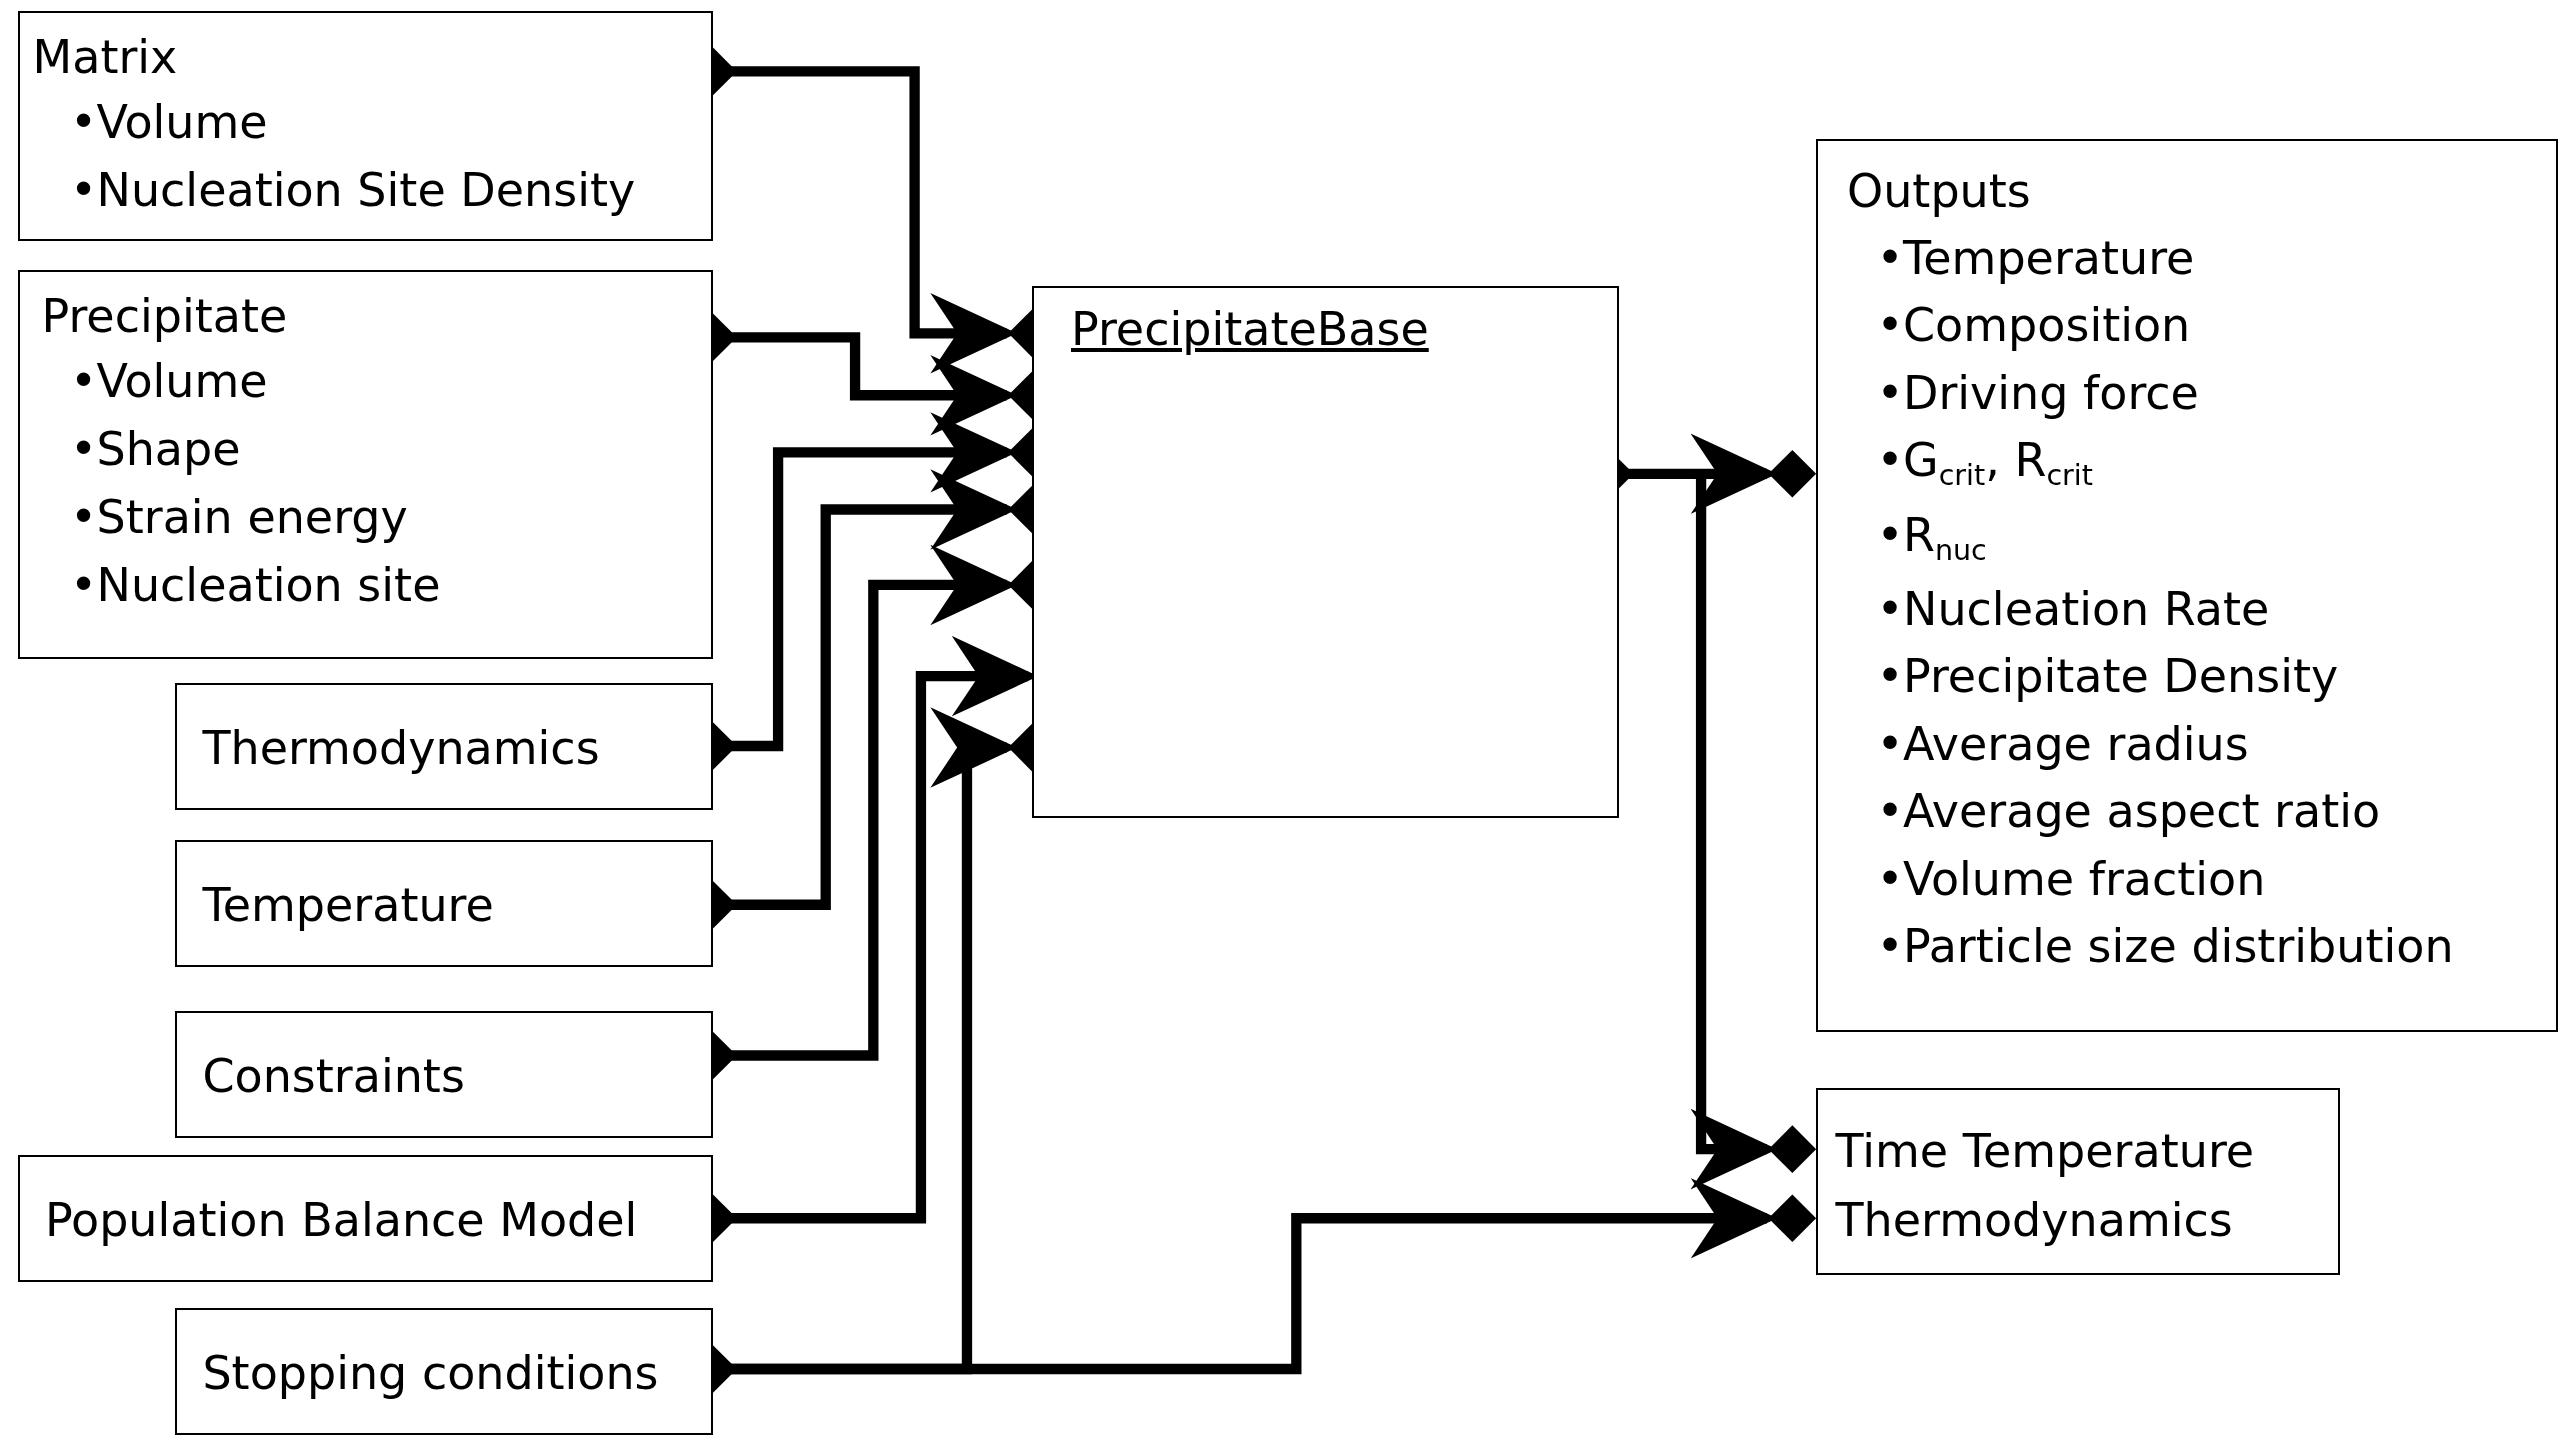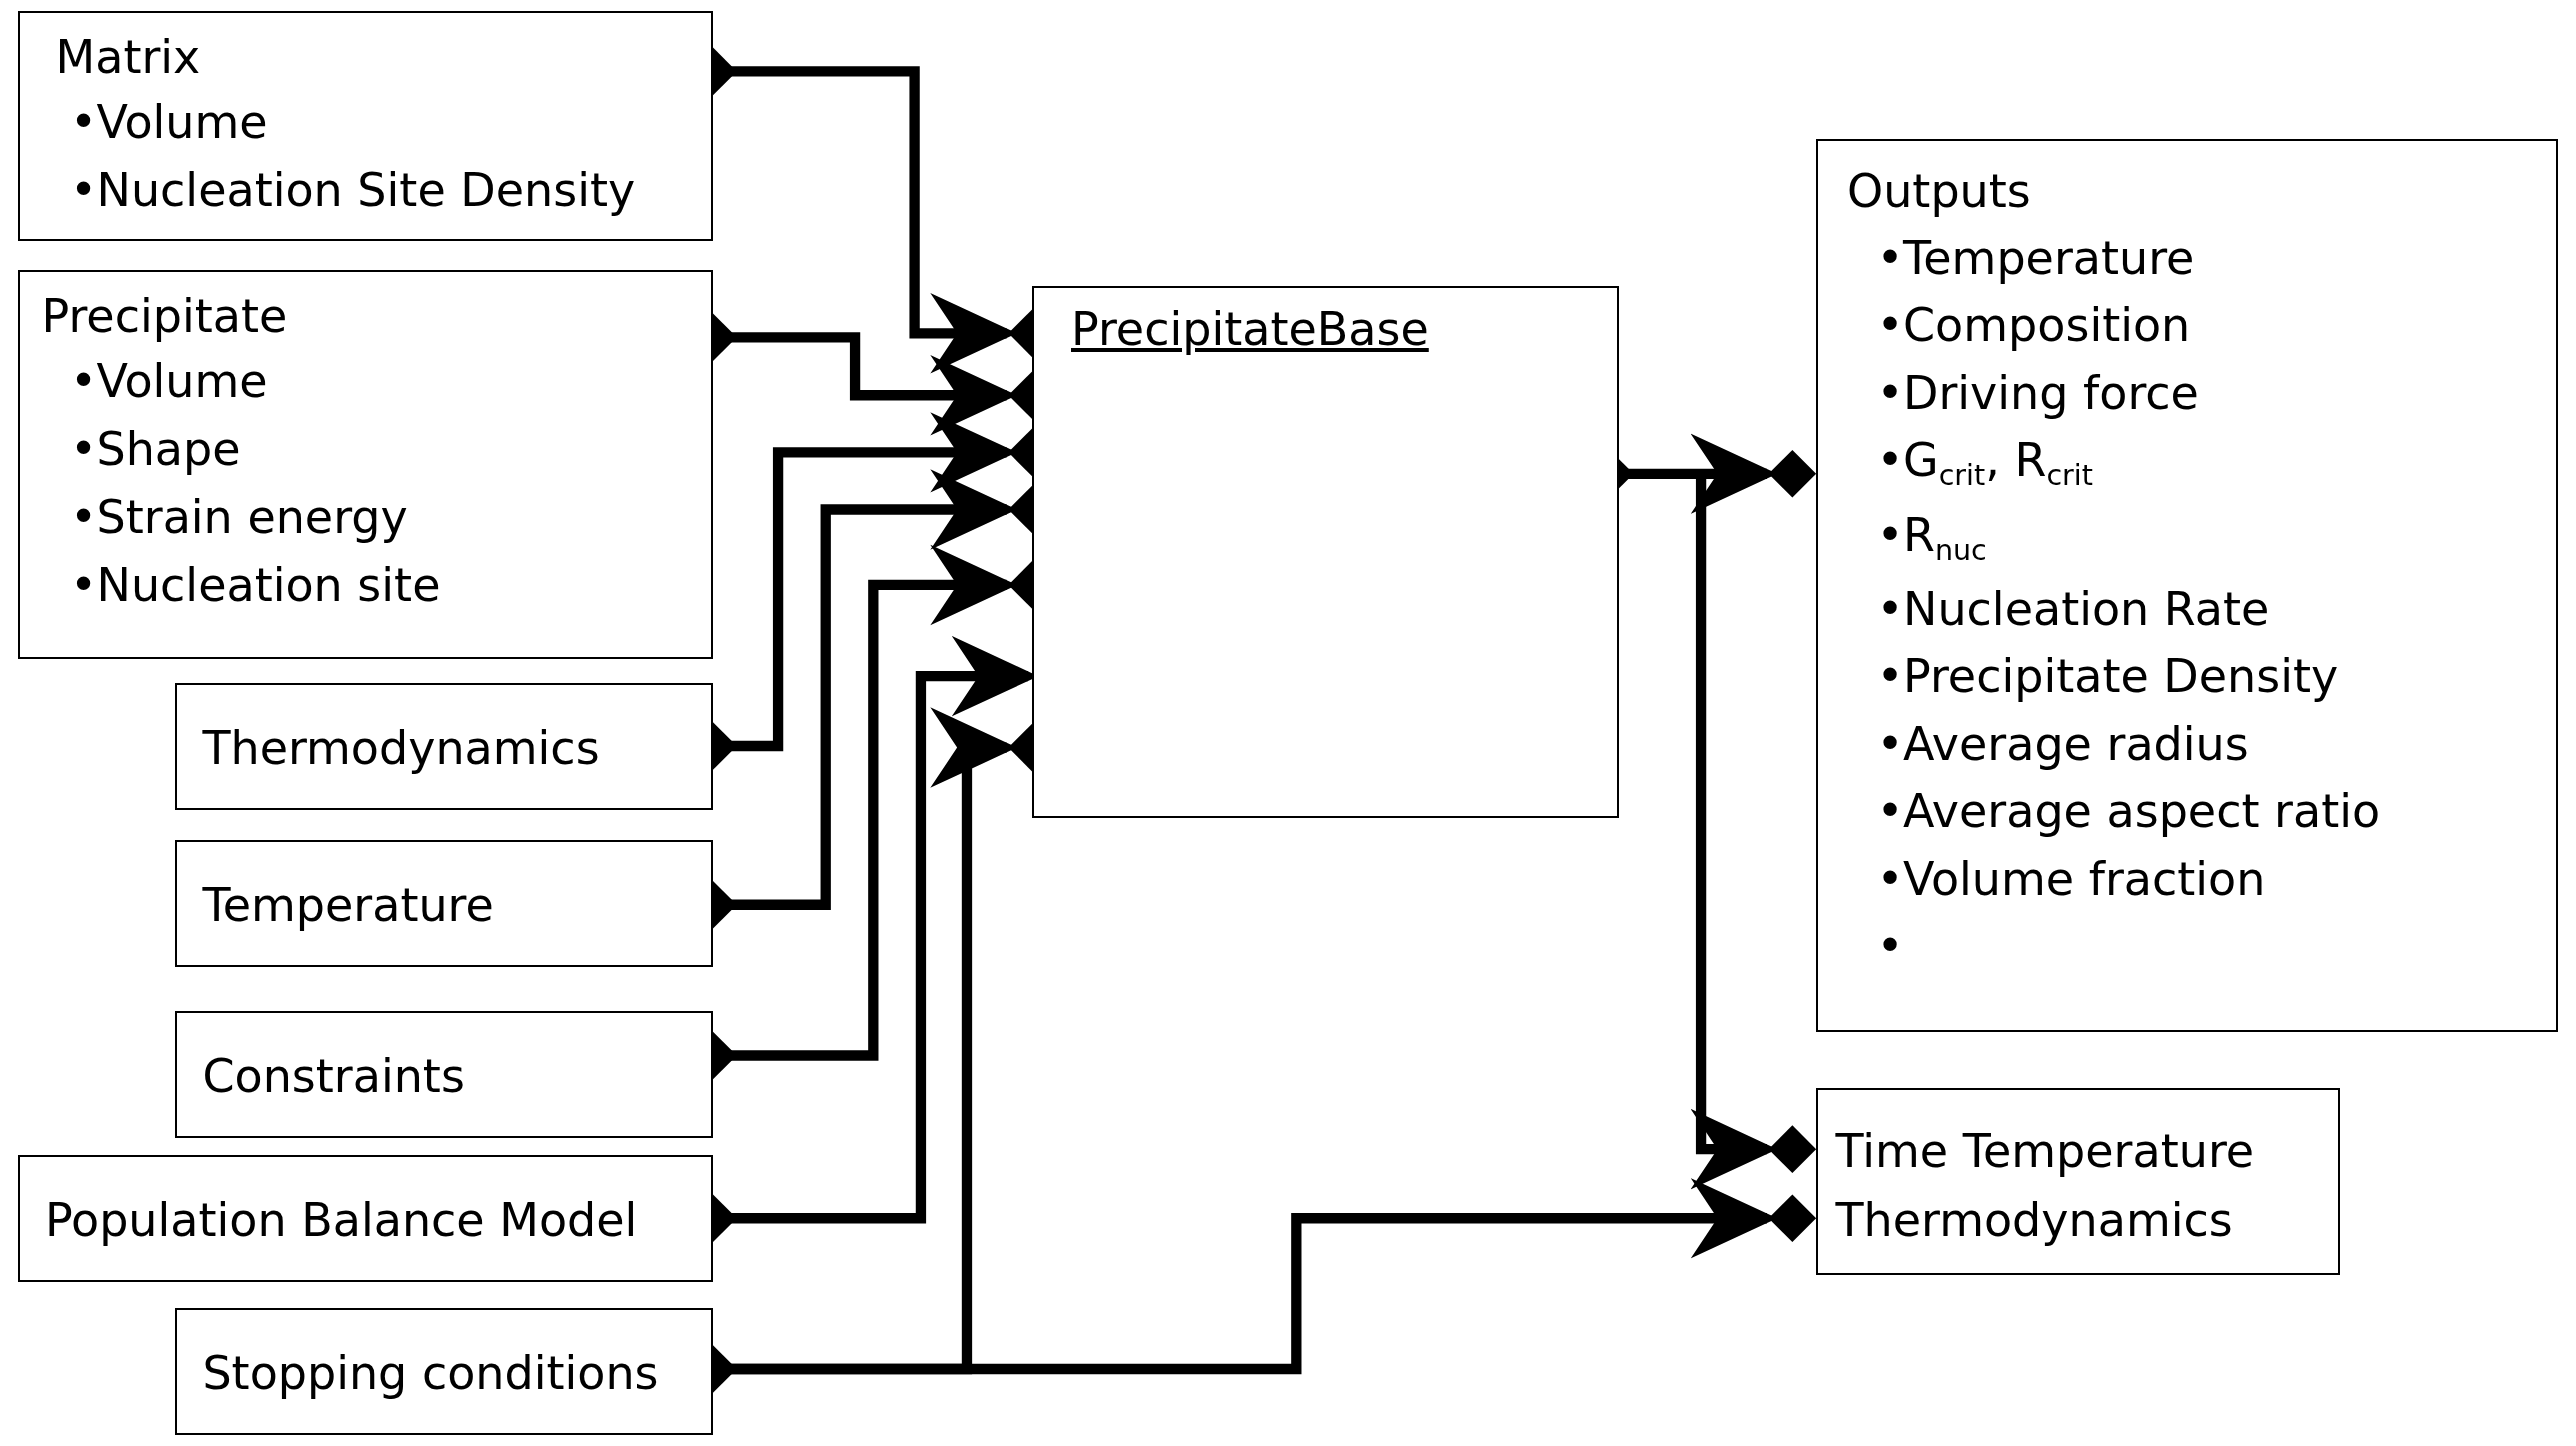--- a/index.html
+++ b/index.html
@@ -74,21 +74,21 @@
       <path d="M1300,912 L1330,942 L1300,972 L1270,942 Z"></path>
 
       <path d="M2028,567 L2058,597 L2028,627 L1998,597 Z"></path>
       <path d="M2258,567 L2288,597 L2258,627 L2228,597 Z"></path>
       <path d="M2258,1418 L2288,1448 L2258,1478 L2228,1448 Z"></path>
       <path d="M2258,1505 L2288,1535 L2258,1565 L2228,1535 Z"></path>
     </g>
   </svg>
 
   <div class="node" style="left:17.5px;top:11px;width:695px;height:230px;">
-    <div class="ttl blk-title" style="left:36px;top:20.6px;">Matrix</div>
+    <div class="ttl blk-title" style="left:13px;top:20.6px;">Matrix</div>
     <ul class="bul" style="position:absolute;left:48px;top:86px;width:635px;">
       <li>
         <span class="bl">•</span>
         <span class="tx">Volume</span>
       </li>
       <li style="margin-top:22px;">
         <span class="bl">•</span>
         <span class="tx">Nucleation Site Density</span>
       </li>
     </ul>
@@ -179,20 +179,21 @@
       <li style="margin-top:21.4px;">
         <span class="bl">•</span>
         <span class="tx">Average aspect ratio</span>
       </li>
       <li style="margin-top:21.4px;">
         <span class="bl">•</span>
         <span class="tx">Volume fraction</span>
       </li>
       <li style="margin-top:21.4px;">
         <span class="bl">•</span>
+        <span class="tx">Particle size distribution</span>
       </li>
     </ul>
   </div>
 
   <div class="node" style="left:1816px;top:1088px;width:524px;height:187px;">
     <div class="ttl blk-title" style="left:17.5px;top:38px;">Time Temperature</div>
     <div class="ttl blk-title" style="left:17.5px;top:107px;">Thermodynamics</div>
   </div>
 
 </div>

